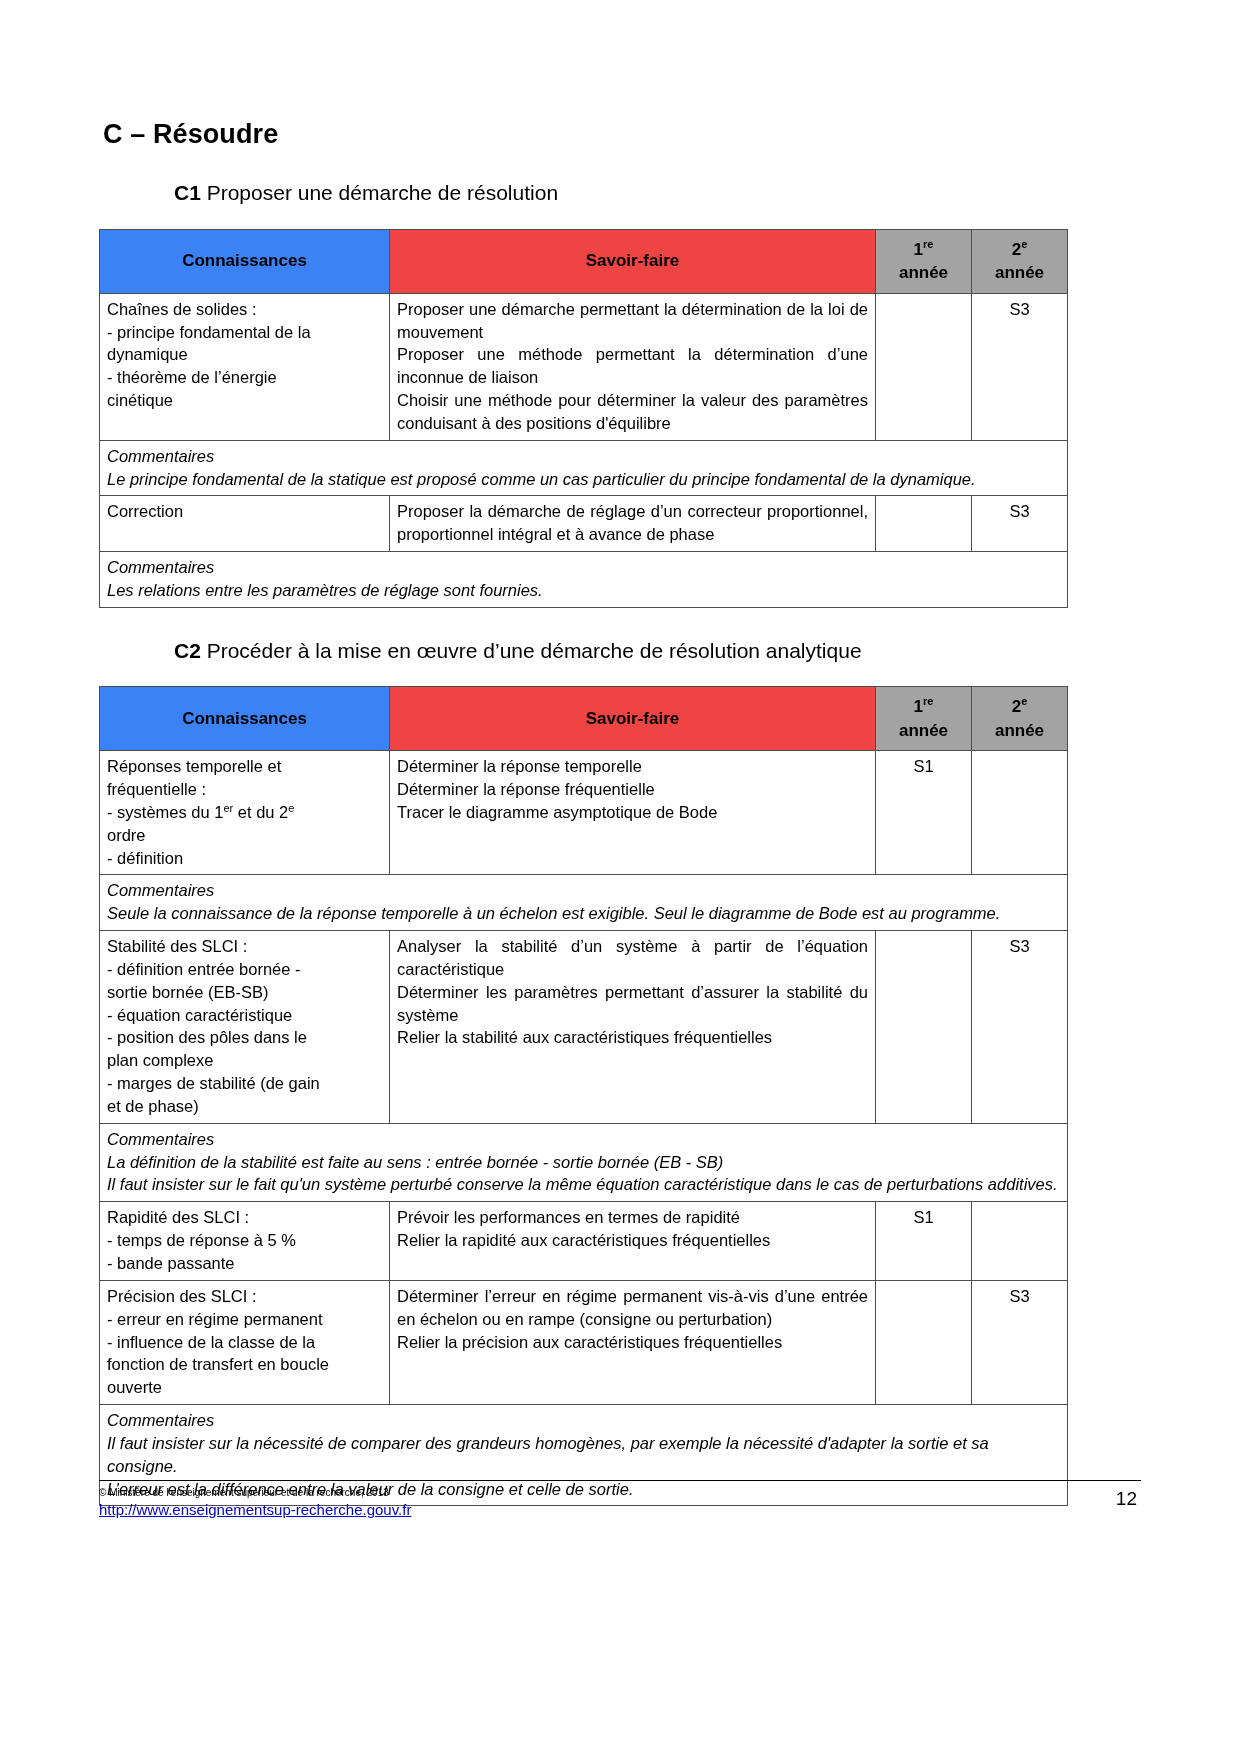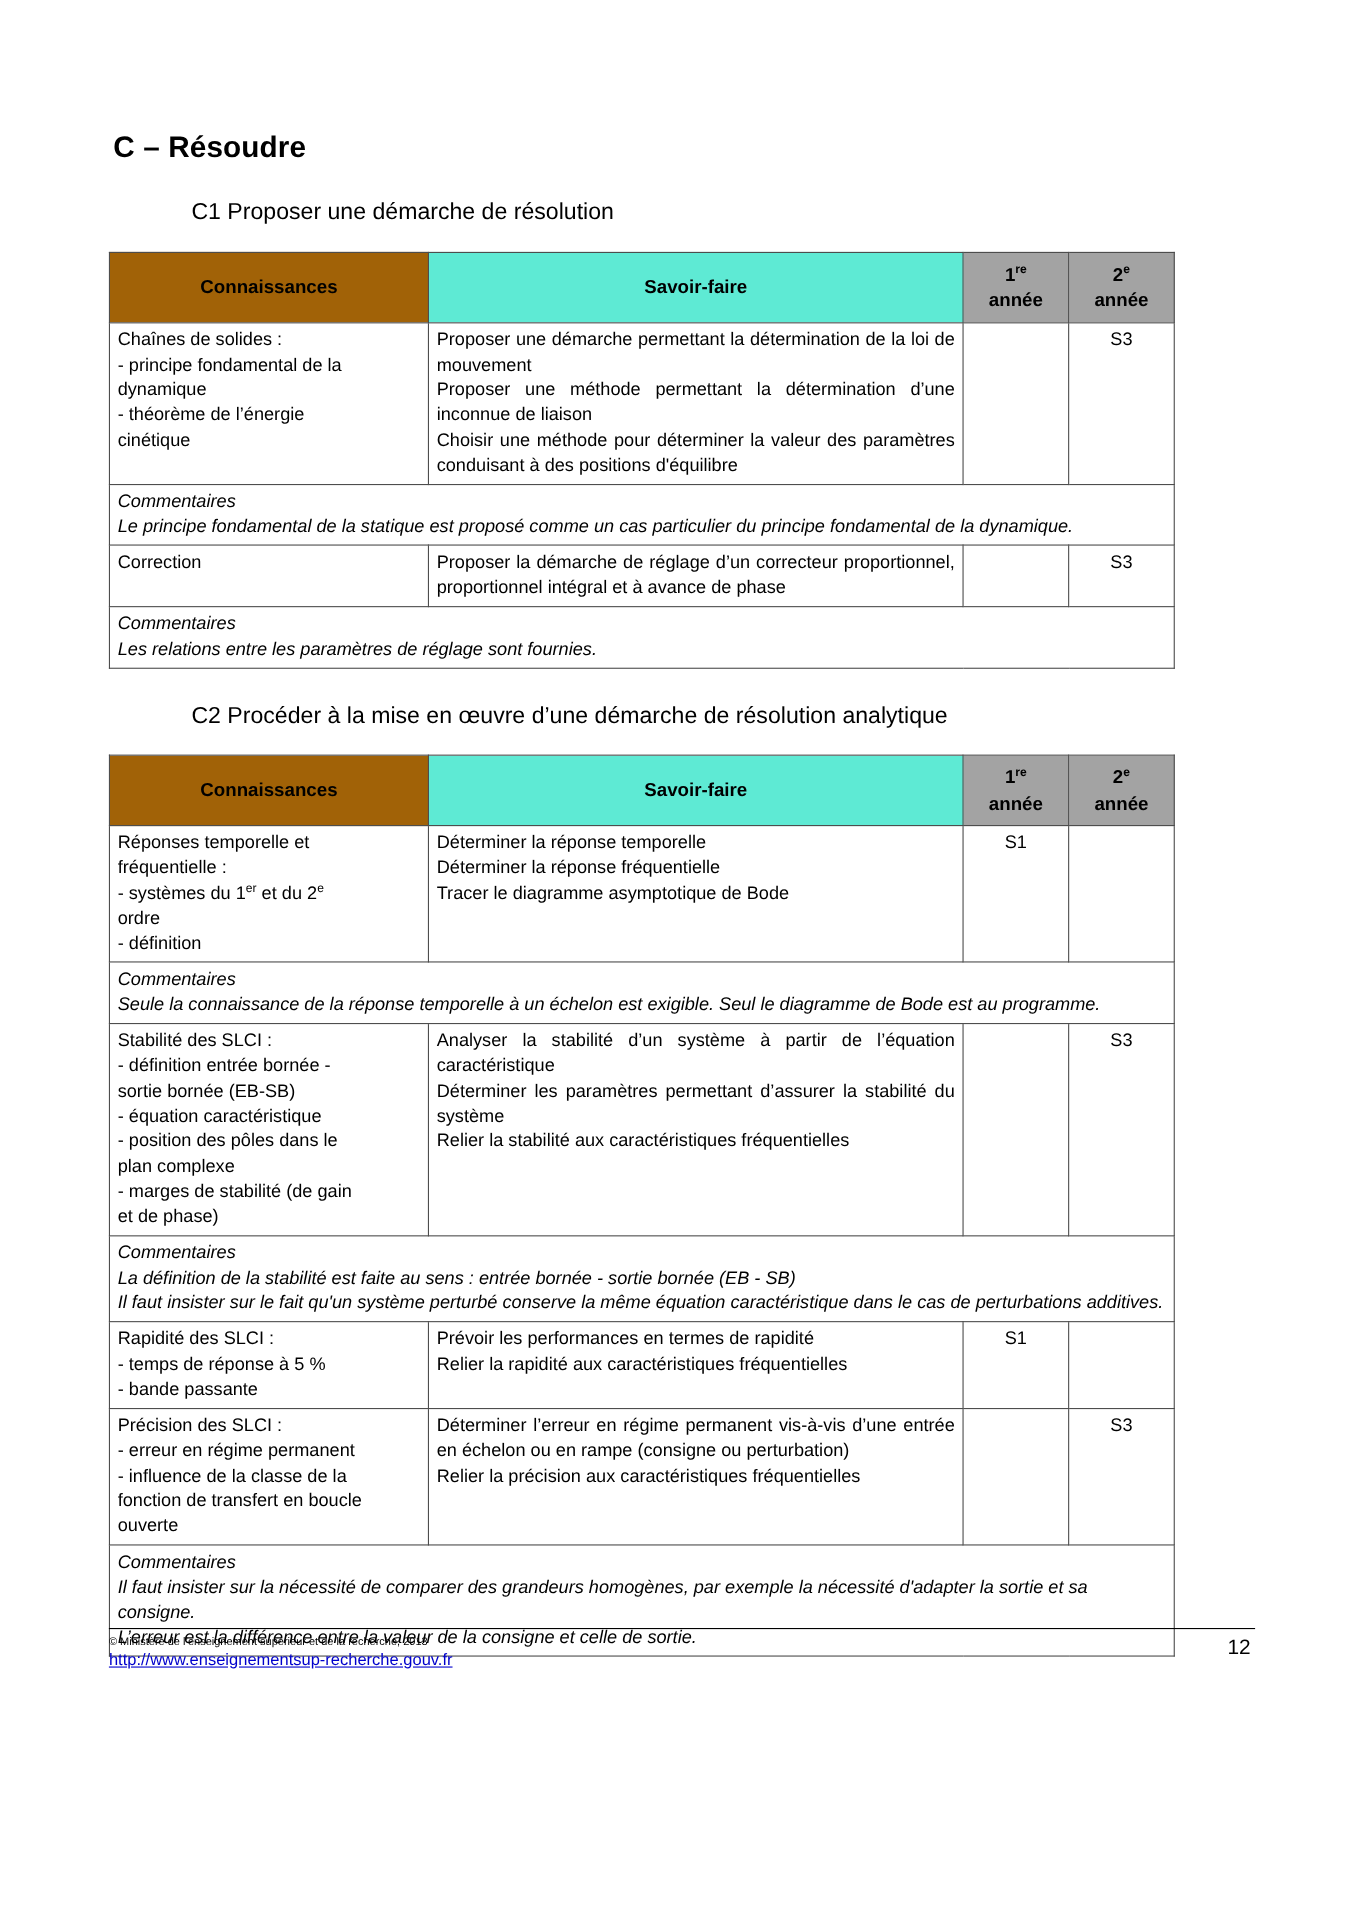--- a/index.html
+++ b/index.html
@@ -40,21 +40,21 @@
   }
 
   h2.sub-title {
     font-size: 21px;
     font-weight: normal;
     margin: 30px 0 0 75px;
     padding: 0;
     line-height: 1.25;
   }
   h2.sub-title .code {
-    font-weight: normal;
+    font-weight: bold;
   }
 
   table.skills {
     border-collapse: collapse;
     width: 917px;
     margin-top: 22px;
     table-layout: fixed;
   }
   table.skills td, table.skills th {
     border: 1.2px solid #4d4d4d;
@@ -64,25 +64,25 @@
     line-height: 1.385;
   }
   table.skills th {
     text-align: center;
     vertical-align: middle;
     font-weight: bold;
     padding: 8px 6px;
     font-size: 17px;
   }
   th.col-conn {
-    background: #a16207;
+    background: #3b82f6;
     width: 277px;
   }
   th.col-sf {
-    background: #5eead4;
+    background: #ef4444;
     width: 473px;
   }
   th.col-year {
     background: #a3a3a3;
     width: 83px;
     line-height: 1.15;
     padding: 5px 3px;
   }
   th.col-year sup {
     font-size: 11px;

